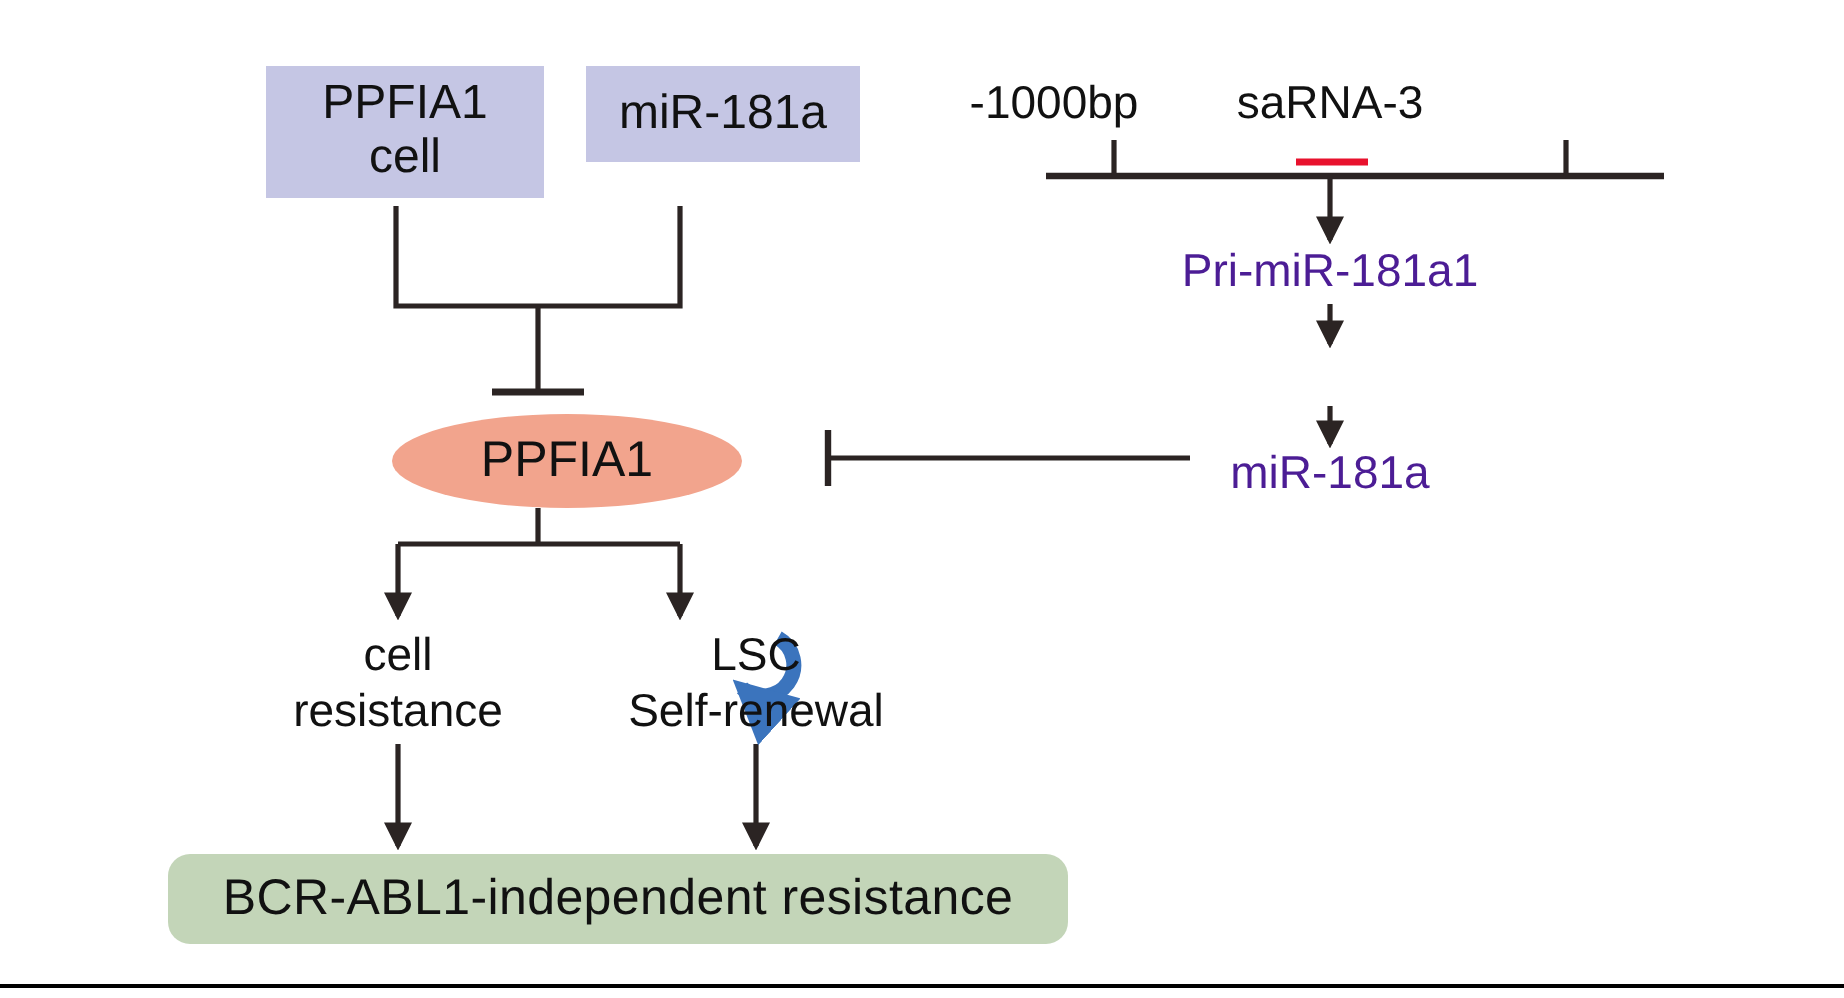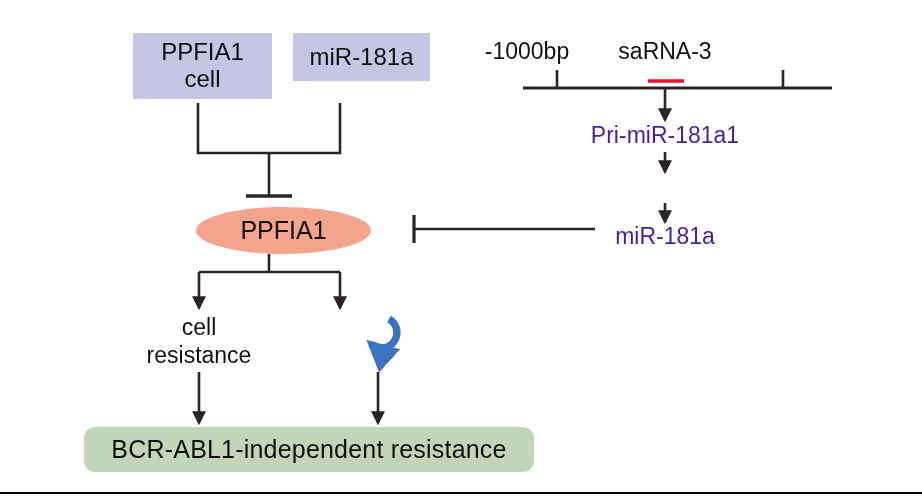--- a/index.html
+++ b/index.html
@@ -121,19 +121,23 @@
   </div>
   <div class="node plabel" style="left:555px;top:221px;width:220px;height:32px;">
     <span>miR-181a</span>
   </div>
 
   <div class="node outcome" style="left:119px;top:313px;width:160px;height:62px;">
     <span>cell</span>
     <span>resistance</span>
   </div>
 
+  <div class="node outcome" style="left:298px;top:313px;width:160px;height:62px;">
+    <span>LSC</span>
+    <span>Self-renewal</span>
+  </div>
 
   <div class="node banner" style="left:84px;top:427px;width:450px;height:45px;">
     <span>BCR-ABL1-independent resistance</span>
   </div>
 
   <div class="rule" style="left:0;top:492px;width:922px;"></div>
 </div>
 
 </body></html>

